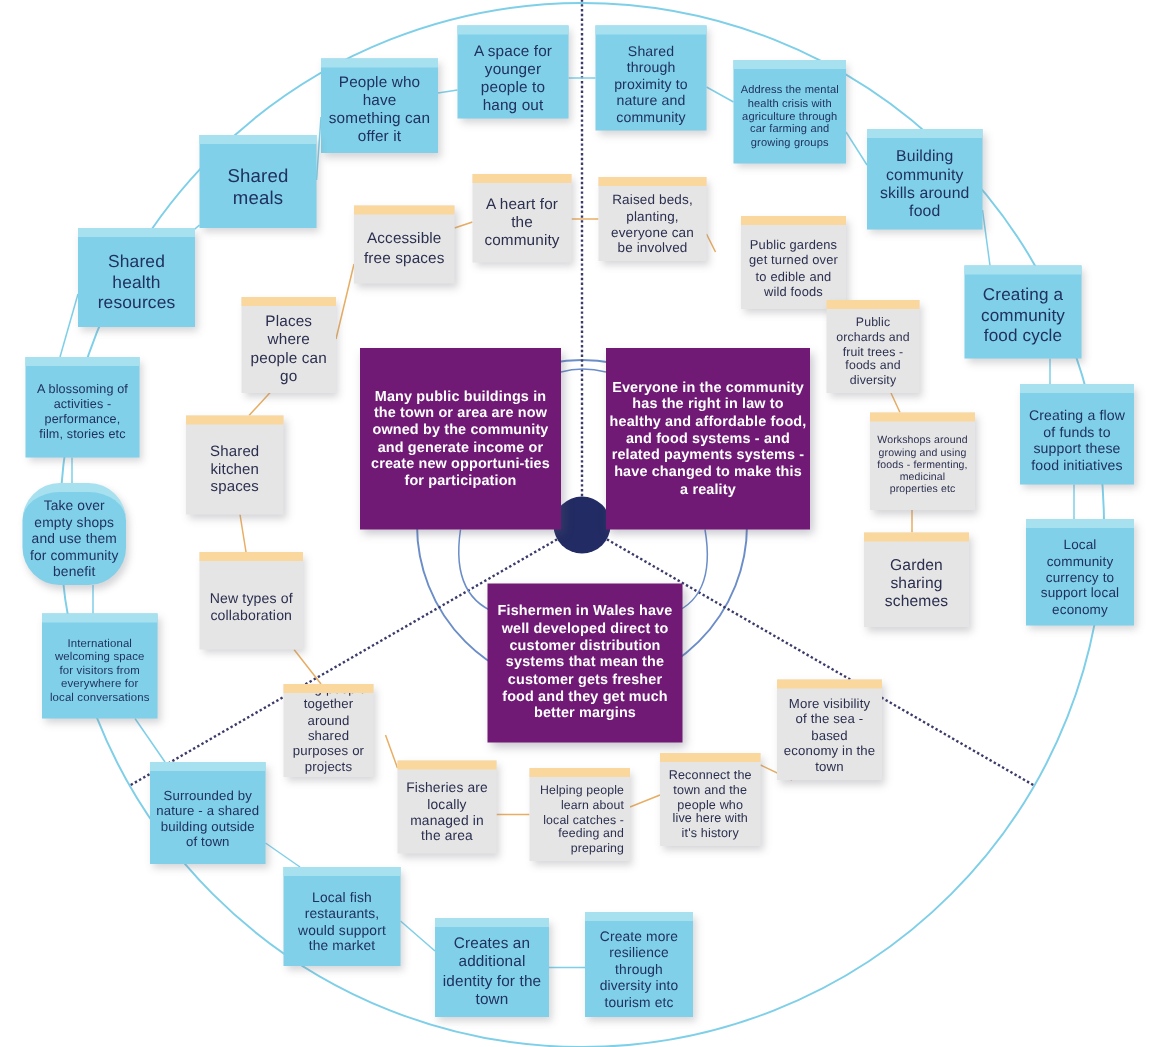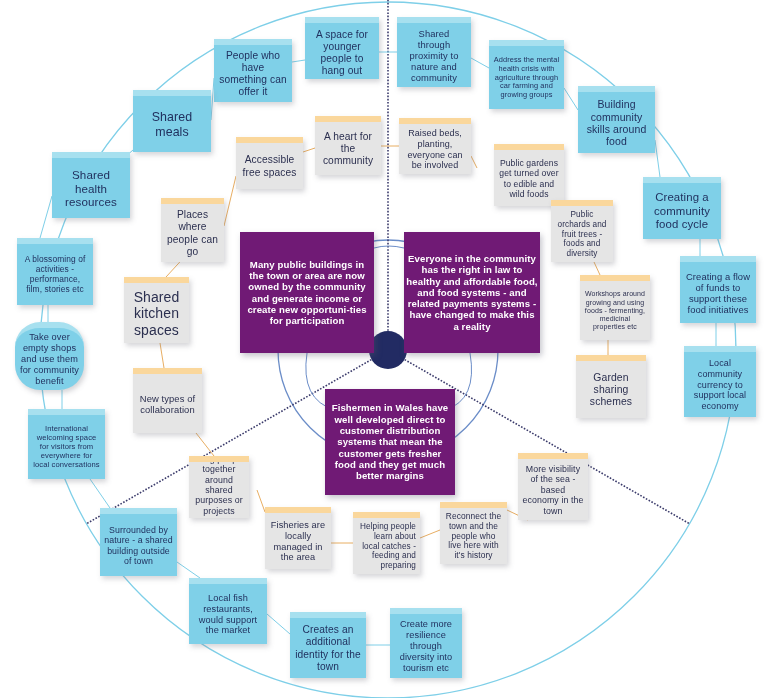--- a/index.html
+++ b/index.html
@@ -177,21 +177,21 @@
     </div>
     <div class="node blue" style="left: 643px; top: 177px; width: 78px; height: 62px; font-size: 11.4px;">
       <span class="txt">Creating a community food cycle</span>
     </div>
     <div class="node orange" style="left: 161px; top: 198px; width: 63px; height: 64px; font-size: 10.2px;">
       <span class="txt">Places where people can go</span>
     </div>
     <div class="node blue" style="left: 17px; top: 238px; width: 76px; height: 67px; font-size: 8.4px;">
       <span class="txt">A blossoming of activities - performance, film, stories etc</span>
     </div>
-    <div class="node orange" style="left: 124px; top: 277px; width: 65px; height: 66px; font-size: 14px;">
+    <div class="node orange" style="left: 124px; top: 277px; width: 65px; height: 66px; font-size: 10px;">
       <span class="txt">Shared kitchen spaces</span>
     </div>
     <div class="node blue" style="left: 15px; top: 322px; width: 69px; height: 68px; font-size: 9.2px; border-radius: 25px;">
       <span class="txt">Take over empty shops and use them for community benefit</span>
     </div>
     <div class="node orange" style="left: 133px; top: 368px; width: 69px; height: 65px; font-size: 9.4px;">
       <span class="txt">New types of collaboration</span>
     </div>
     <div class="node blue" style="left: 28px; top: 409px; width: 77px; height: 70px; font-size: 7.6px;">
       <span class="txt">International welcoming space for visitors from everywhere for local conversations</span>

